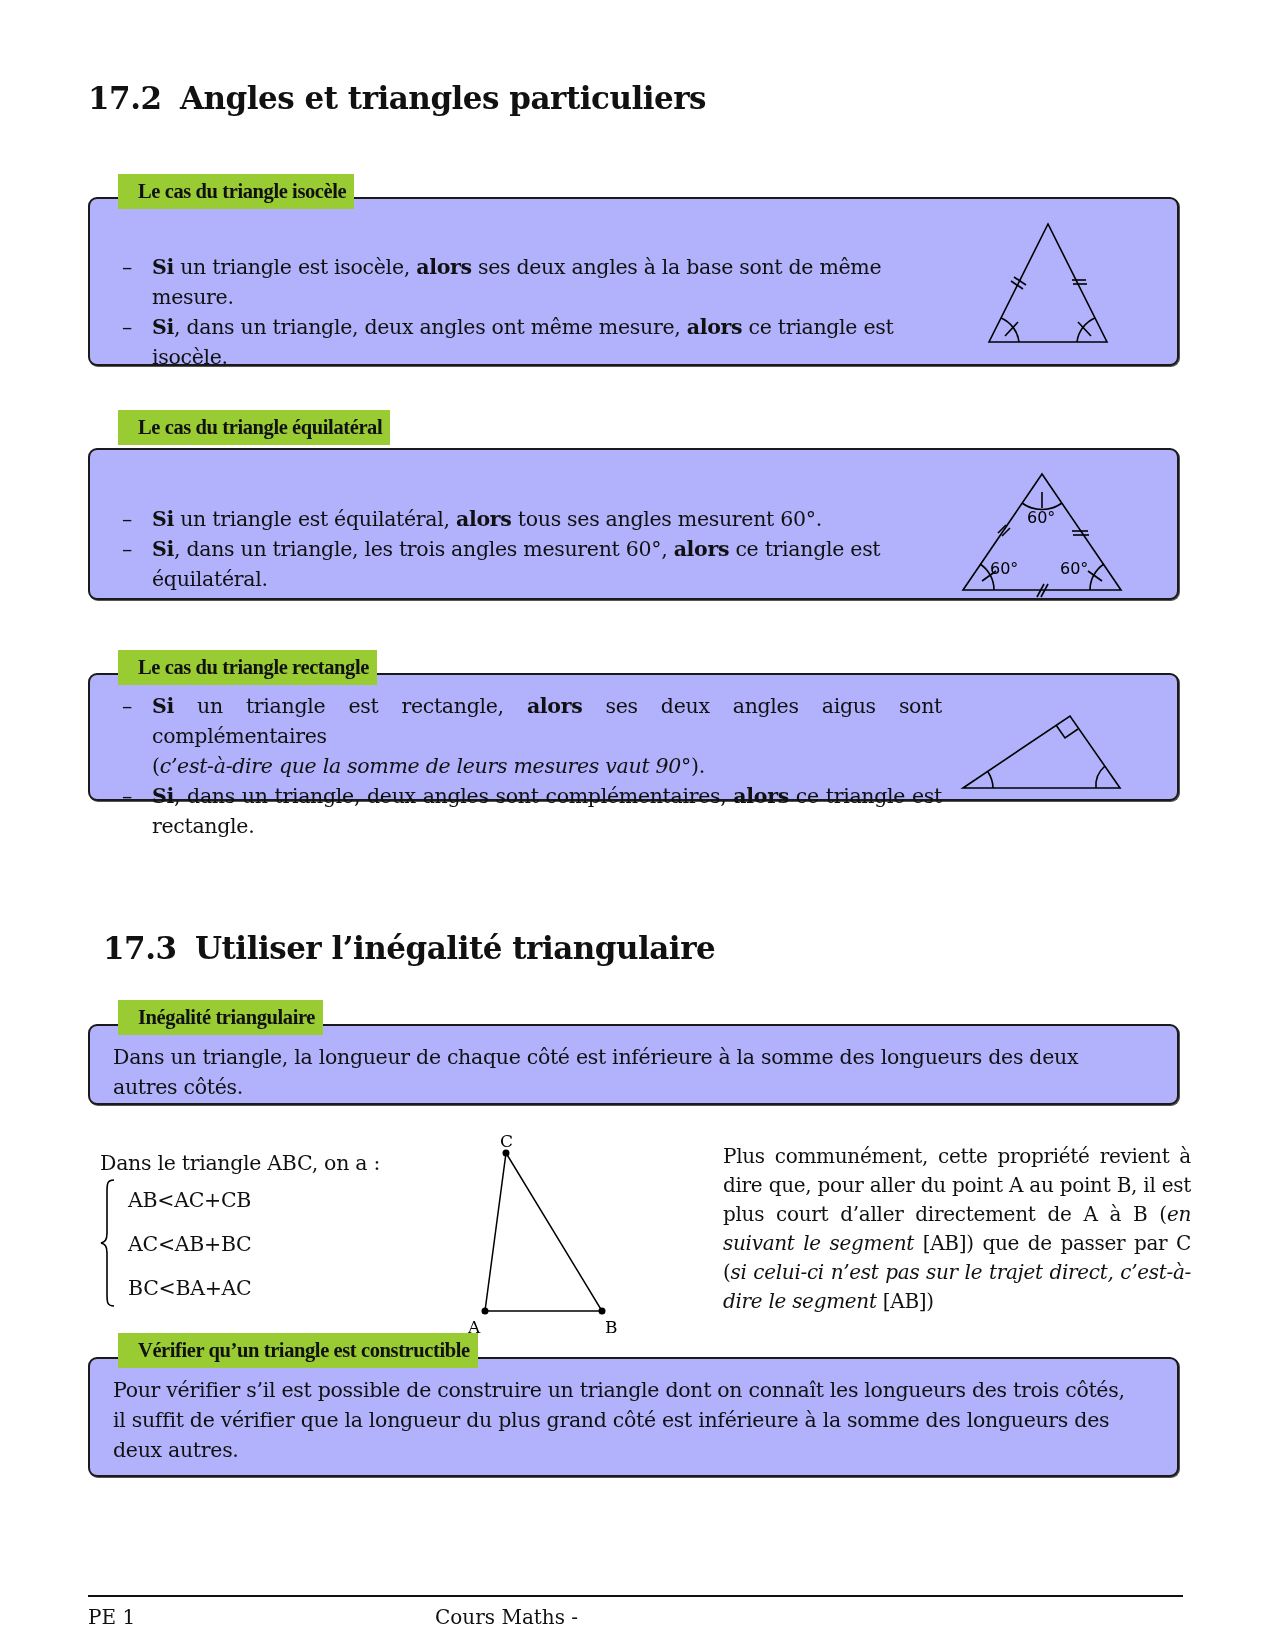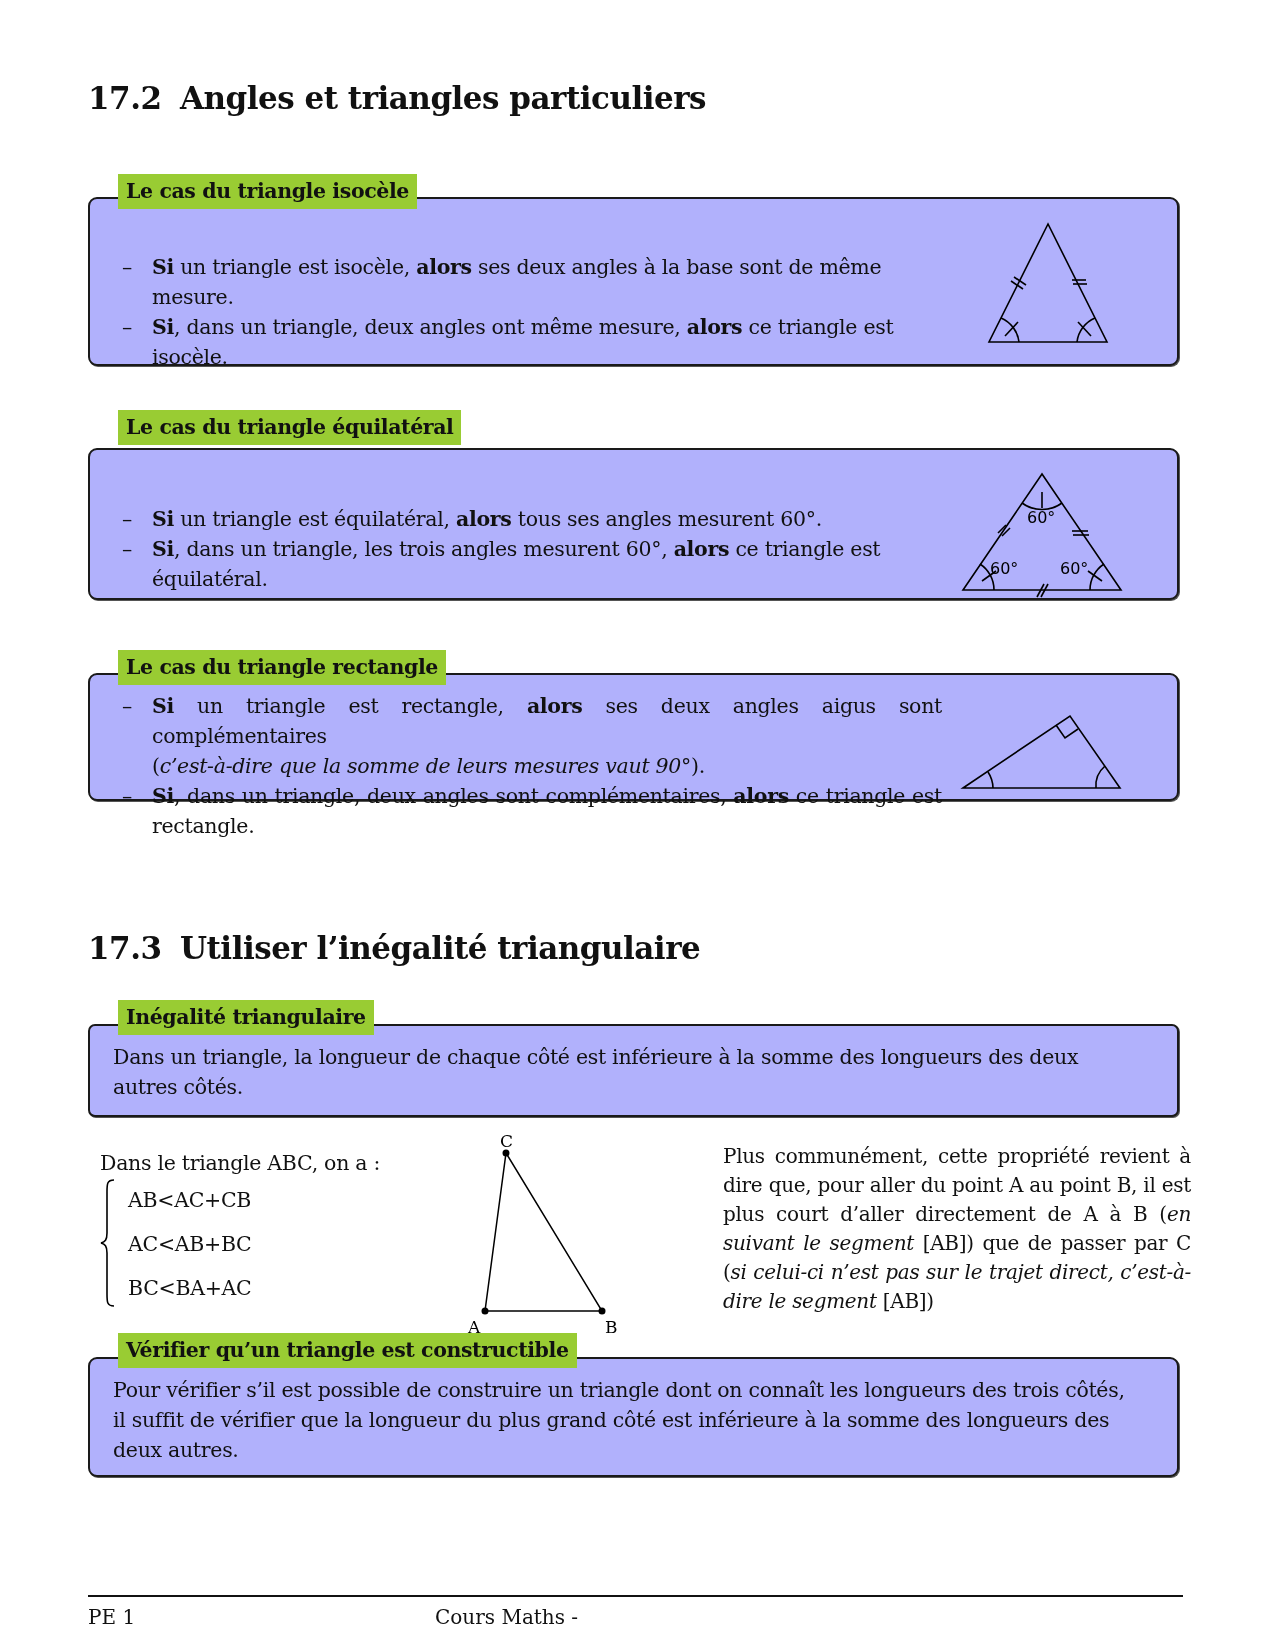--- a/index.html
+++ b/index.html
@@ -3,22 +3,22 @@
   <meta charset="utf-8">
   <style>
     html, body { margin: 0; padding: 0; background: #ffffff; }
     body { width: 1275px; height: 1650px; position: relative; overflow: hidden;
            font-family: "DejaVu Serif", "Liberation Serif", serif; color: #111; }
     .section-title { position: absolute; left: 88px; font-family: "DejaVu Serif", serif;
                      font-weight: bold; font-size: 31px; letter-spacing: -0.5px; margin: 0; }
     .section-title .num { display: inline-block; width: 92px; }
     .box { position: absolute; left: 88px; width: 1091px; background: #b1b1fc;
            border: 2px solid #1a1a1a; border-radius: 9px; box-shadow: 1px 1px 0 #555; box-sizing: border-box; }
-    .box-label { position: absolute; left: 118px; background: #99cc33; padding: 3px 8px 4px 8px;
-                 font-weight: bold; font-size: 20.5px; letter-spacing: -0.4px; z-index: 2; line-height: 28px; }
+    .box-label { position: absolute; left: 118px; background: #99cc33; padding: 3px 8px 4px 20px;
+                 font-weight: bold; font-size: 20.5px; letter-spacing: -0.4px; z-index: 2; line-height: 28px; font-family: Liberation Serif, serif; }
     .bullets { list-style: none; margin: 0; padding: 0; position: absolute; font-size: 20.5px; line-height: 30px; letter-spacing: -0.3px; }
     .bullets li { position: relative; padding-left: 30px; }
     .bullets li::before { content: "\2013"; position: absolute; left: 0; }
     .para { position: absolute; font-size: 20.5px; line-height: 30px; letter-spacing: -0.3px; }
     .figure { position: absolute; }
     b { font-weight: bold; }
     i { font-style: italic; }
     .footer-rule { position: absolute; left: 88px; top: 1595px; width: 1095px; height: 2px; background: #111; }
     .footer-text { position: absolute; top: 1605px; font-size: 20px; }
   </style>
@@ -96,26 +96,26 @@
       <polygon points="3,78 110,6 160,78"></polygon>
 
       <polyline points="96,15 105,28 118,19"></polyline>
 
       <path d="M28,62 A30,30 0 0 1 33,78"></path>
       <path d="M145,56 A26,26 0 0 0 136,78"></path>
     </g>
   </svg>
 </div>
 
-<h1 class="section-title" style="top:930px;">
+<h1 class="section-title" style="top:930px;margin-left:15px;">
   <span class="num">17.3</span><span>Utiliser l’inégalité triangulaire</span>
 </h1>
 
 <div class="box-label" style="top:1000px;">Inégalité triangulaire</div>
-<div class="box" style="top:1024px; height:93px;border-radius:7px;">
+<div class="box" style="top:1024px; height:81px;">
   <div class="para" style="left:23px; top:16px; width:1010px;">Dans un triangle, la longueur de chaque côté est inférieure à la somme des longueurs des deux autres côtés.</div>
 </div>
 
 <div class="para" style="left:100px; top:1148px;">Dans le triangle ABC, on a :</div>
 <svg class="figure" style="left:99px; top:1178px;" width="18" height="130" viewBox="0 0 18 130">
   <path d="M15,2 C8,2 8,6 8,14 L8,55 C8,62 6,64 2,65 C6,66 8,68 8,75 L8,116 C8,124 8,128 15,128" fill="none" stroke="#000" stroke-width="1.6"></path>
 </svg>
 <div class="para" style="left:128px; top:1185px;">AB&lt;AC+CB</div>
 <div class="para" style="left:128px; top:1229px;">AC&lt;AB+BC</div>
 <div class="para" style="left:128px; top:1273px;text-align:center;">BC&lt;BA+AC</div>

